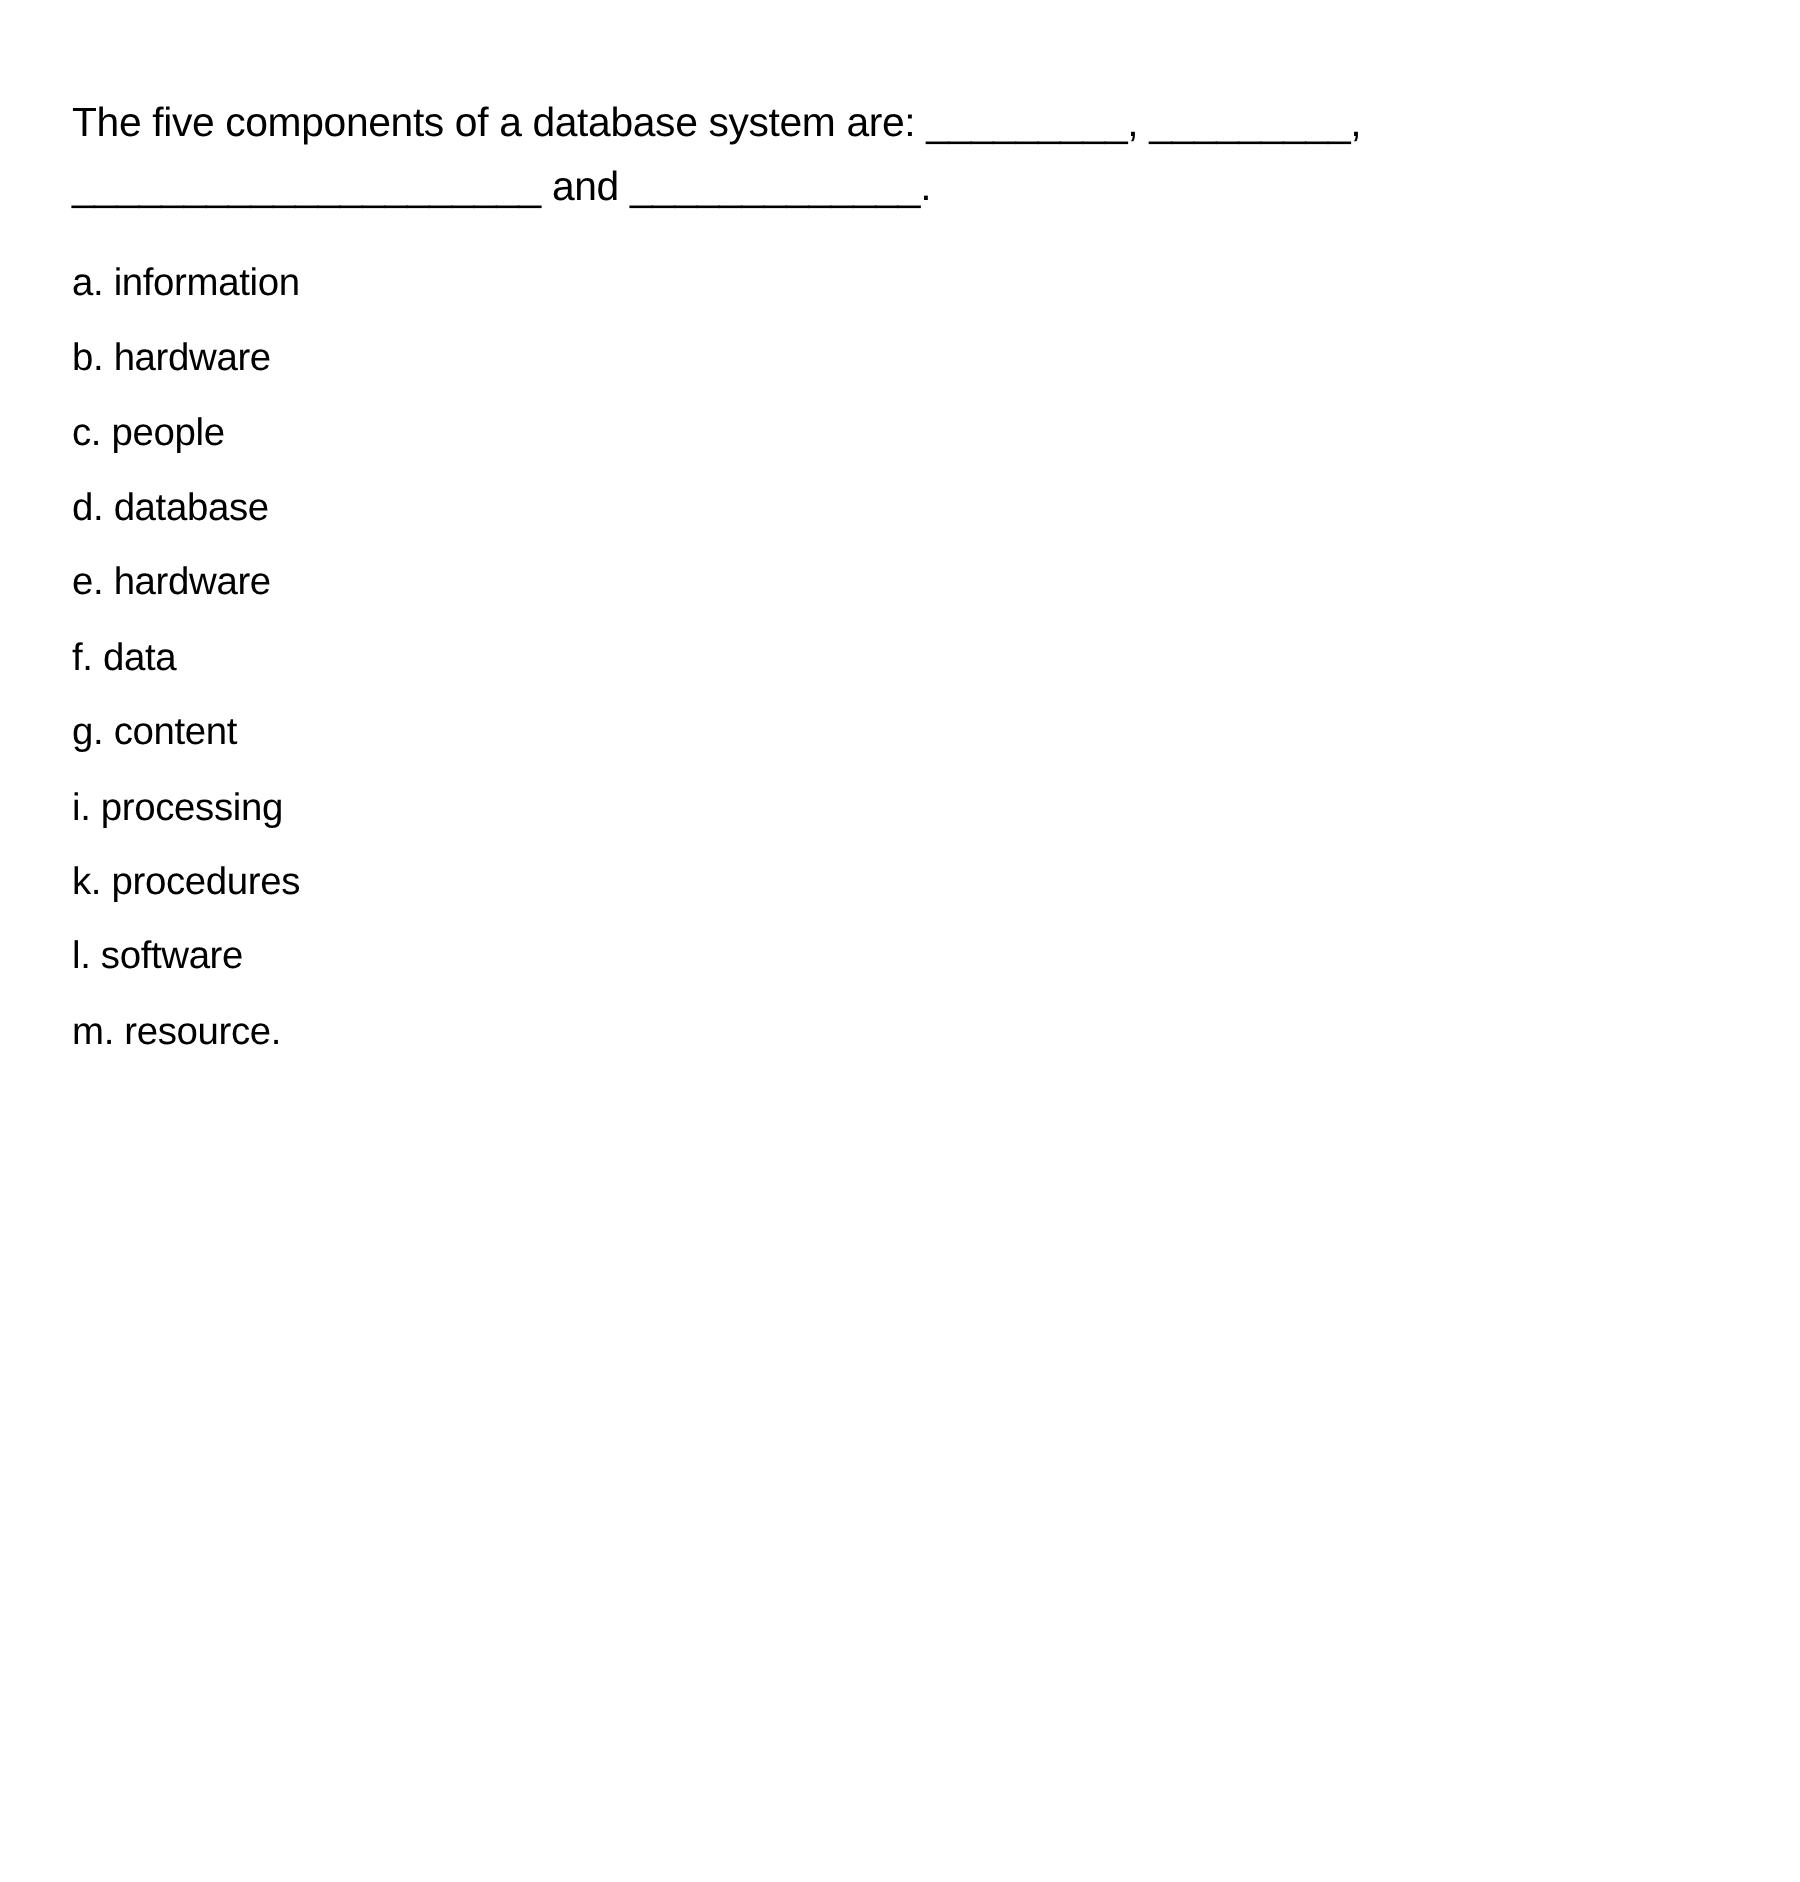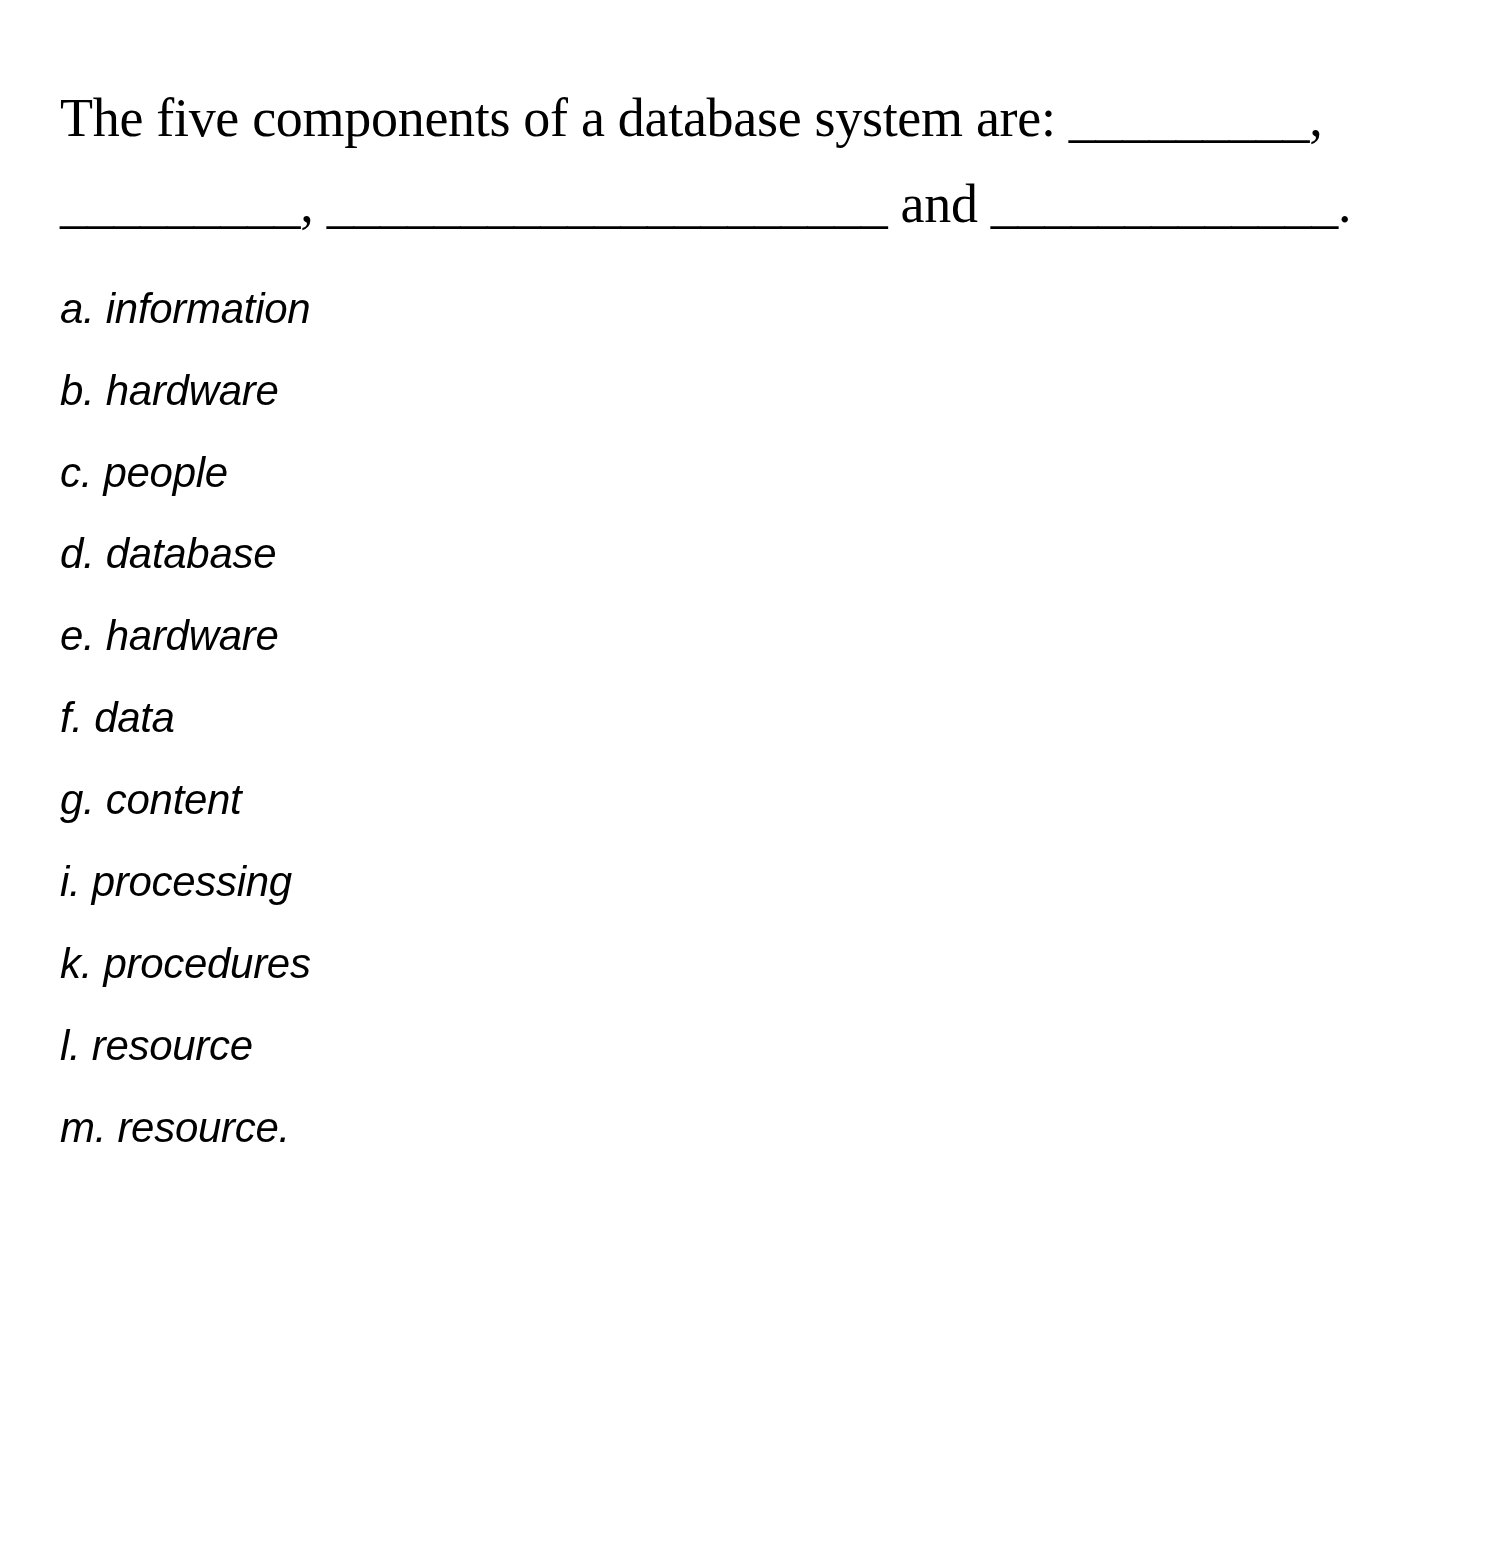--- a/index.html
+++ b/index.html
@@ -9,31 +9,29 @@
     }
     body {
       font-family: -apple-system, BlinkMacSystemFont, "Segoe UI", Helvetica, Arial, sans-serif;
       background: #ffffff;
       color: #000000;
       width: 1500px;
       height: 1568px;
       padding: 75px 60px;
     }
     .question-stem {
-      font-size: 54px;
+      font-size: 34px;
       line-height: 1.6;
       margin-bottom: 20px;
       letter-spacing: -0.3px;
-      font-family: Liberation Serif, serif;
     }
     .options {
-      font-size: 42px;
+      font-size: 32px;
       line-height: 1.95;
       letter-spacing: -0.3px;
-      font-style: italic;
     }
     .option-item {
       display: block;
     }
     .option-letter {
       display: inline;
     }
     .option-text {
       display: inline;
     }
@@ -75,19 +73,19 @@
   <div class="option-item">
     <span class="option-letter">i.</span>
     <span class="option-text">processing</span>
   </div>
   <div class="option-item">
     <span class="option-letter">k.</span>
     <span class="option-text">procedures</span>
   </div>
   <div class="option-item">
     <span class="option-letter">l.</span>
-    <span class="option-text">resource</span>
+    <span class="option-text">software</span>
   </div>
   <div class="option-item">
     <span class="option-letter">m.</span>
     <span class="option-text">resource.</span>
   </div>
 </div>
 
 </body></html>

